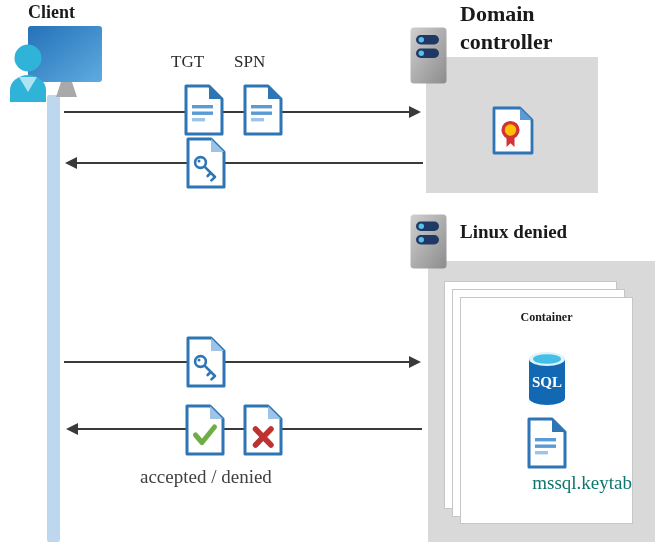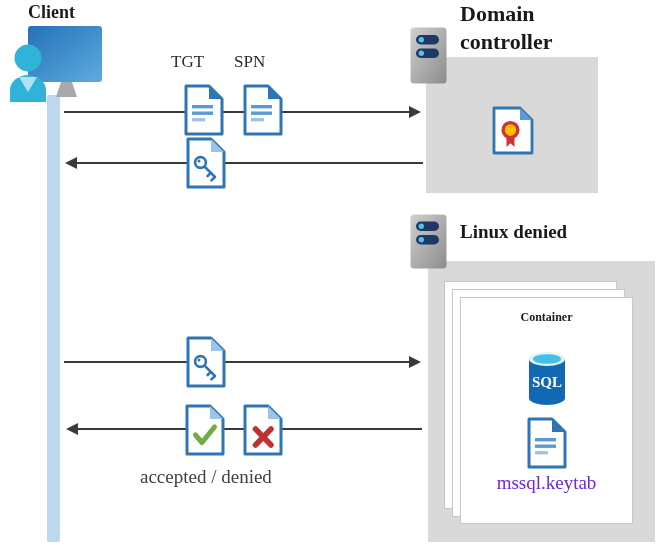--- a/index.html
+++ b/index.html
@@ -19,21 +19,21 @@
     border-top:6px solid transparent;border-bottom:6px solid transparent;border-right:12px solid #3A3A3A;}
   
   .icon{position:absolute;z-index:2;line-height:0;}
   .doc{width:40px;height:52px;}
   
   .panel{position:absolute;background:#D9D9D9;z-index:0;}
   .card{position:absolute;background:#fff;border:1px solid #C6C6C6;box-sizing:border-box;}
   .label-sm{position:absolute;font-size:17px;color:#2b2b2b;z-index:2;}
   .caption{position:absolute;font-size:19px;color:#404040;text-align:left;z-index:2;}
   .container-label{position:absolute;left:0;right:0;top:12px;text-align:center;font-size:12px;font-weight:700;color:#1a1a1a;}
-  .keytab-label{position:absolute;left:0;right:0;top:174px;text-align:center;font-size:19px;color:#6d28d9;}
+  .keytab-label{position:absolute;left:0;right:0;top:174px;text-align:right;font-size:19px;color:#0f766e;}
   .centered-icon{position:absolute;left:50%;transform:translateX(-50%);line-height:0;}
 </style>
 </head>
 <body>
 
 <div class="stage">
 
   <div class="abs heading" style="left:28px;top:2px;font-size:18px;">Client</div>
 
   <div class="icon" style="left:6px;top:24px;z-index:2;">

